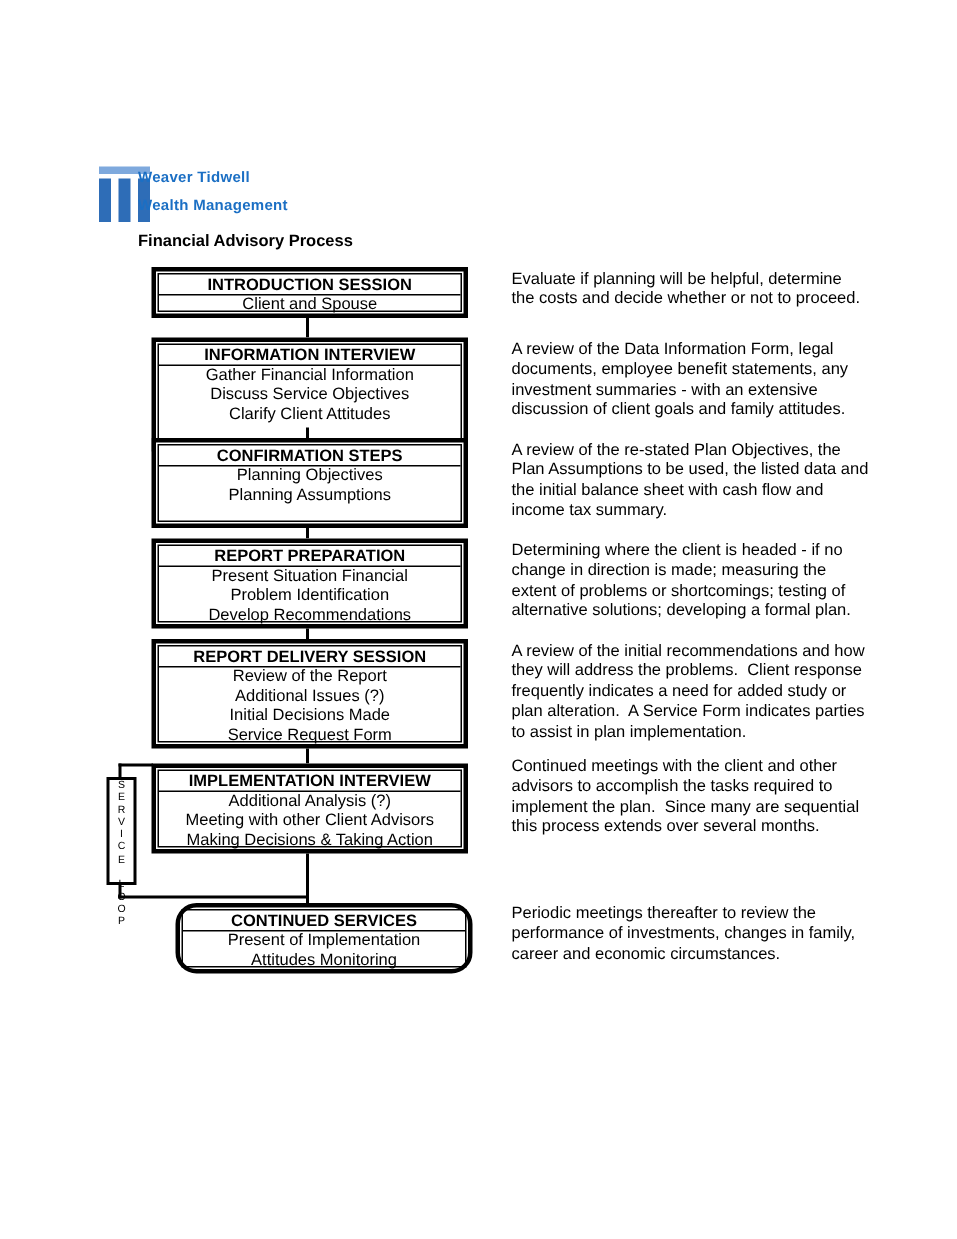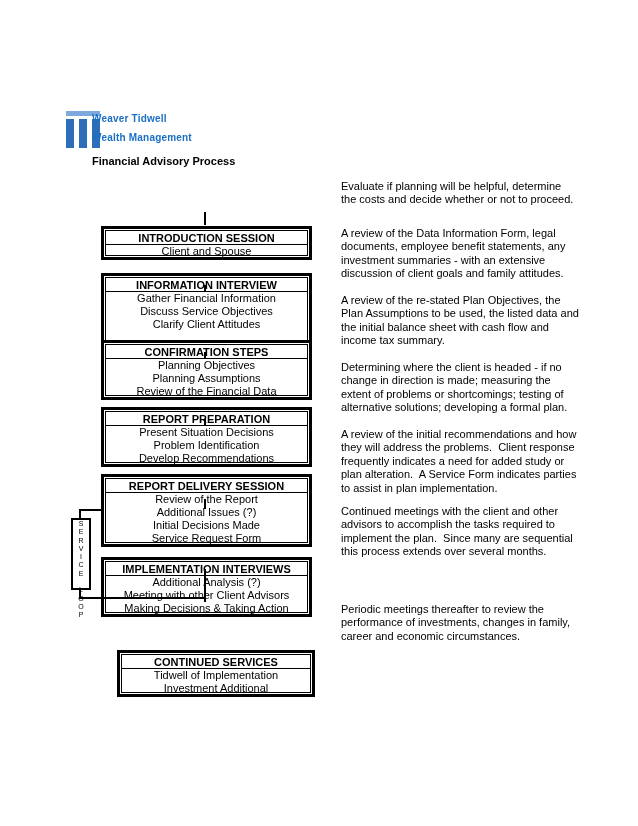--- a/index.html
+++ b/index.html
@@ -30,23 +30,22 @@
   }
   .page-title{
     position:absolute;left:92px;top:155px;
     font-size:11px;font-weight:bold;
   }
   
   .fbox{
     position:absolute;left:101px;width:211px;
     border:3px solid var(--ink);background:#fff;
     box-sizing:border-box;
-    margin-top:48px;
-  }
-  .fbox.narrow{left:117px;width:198px;}
+  }
+  .fbox.narrow{left:117px;width:198px;border-radius:14px;}
   .fbox-inner{
     border:1px solid var(--ink);
     margin:1px;height:calc(100% - 4px);
     display:flex;flex-direction:column;
   }
   .fbox-title{
     font-size:11px;font-weight:bold;text-align:center;
     line-height:12px;padding-top:1px;
     border-bottom:1px solid var(--ink);
   }
@@ -114,33 +113,32 @@
 documents, employee benefit statements, any
 investment summaries - with an extensive
 discussion of client goals and family attitudes.</div>
   <div class="vline" style="top:285px;height:7px"></div>
 
   <div class="fbox" style="top:292px;height:60px">
     <div class="fbox-inner">
       <div class="fbox-title">CONFIRMATION STEPS</div>
       <div class="fbox-item">Planning Objectives</div>
       <div class="fbox-item">Planning Assumptions</div>
-      <div class="fbox-item">Review of the Financial Data</div>
     </div>
   </div>
   <div class="desc" style="top:294px">A review of the re-stated Plan Objectives, the
 Plan Assumptions to be used, the listed data and
 the initial balance sheet with cash flow and
 income tax summary.</div>
   <div class="vline" style="top:352px;height:7px"></div>
 
   <div class="fbox" style="top:359px;height:60px">
     <div class="fbox-inner">
       <div class="fbox-title">REPORT PREPARATION</div>
-      <div class="fbox-item">Present Situation Decisions</div>
+      <div class="fbox-item">Present Situation Financial</div>
       <div class="fbox-item">Problem Identification</div>
       <div class="fbox-item">Develop Recommendations</div>
     </div>
   </div>
   <div class="desc" style="top:361px">Determining where the client is headed - if no
 change in direction is made; measuring the
 extent of problems or shortcomings; testing of
 alternative solutions; developing a formal plan.</div>
   <div class="vline" style="top:419px;height:7px"></div>
 
@@ -155,21 +153,21 @@
   </div>
   <div class="desc" style="top:428px">A review of the initial recommendations and how
 they will address the problems.  Client response
 frequently indicates a need for added study or
 plan alteration.  A Service Form indicates parties
 to assist in plan implementation.</div>
   <div class="vline" style="top:499px;height:10px"></div>
 
   <div class="fbox" style="top:509px;height:60px">
     <div class="fbox-inner">
-      <div class="fbox-title">IMPLEMENTATION INTERVIEWS</div>
+      <div class="fbox-title">IMPLEMENTATION INTERVIEW</div>
       <div class="fbox-item">Additional Analysis (?)</div>
       <div class="fbox-item">Meeting with other Client Advisors</div>
       <div class="fbox-item">Making Decisions &amp; Taking Action</div>
     </div>
   </div>
   <div class="desc" style="top:505px">Continued meetings with the client and other
 advisors to accomplish the tasks required to
 implement the plan.  Since many are sequential
 this process extends over several months.</div>
   <div class="vline" style="top:569px;height:33px"></div>
@@ -187,21 +185,21 @@
 E
 
 L
 O
 O
 P</div>
 
   <div class="fbox narrow" style="top:602px;height:47px">
     <div class="fbox-inner">
       <div class="fbox-title">CONTINUED SERVICES</div>
-      <div class="fbox-item">Tidwell of Implementation</div>
-      <div class="fbox-item">Investment Additional</div>
+      <div class="fbox-item">Present of Implementation</div>
+      <div class="fbox-item">Attitudes Monitoring</div>
     </div>
   </div>
   <div class="desc" style="top:603px">Periodic meetings thereafter to review the
 performance of investments, changes in family,
 career and economic circumstances.</div>
 
 </div>
 
 </body></html>

